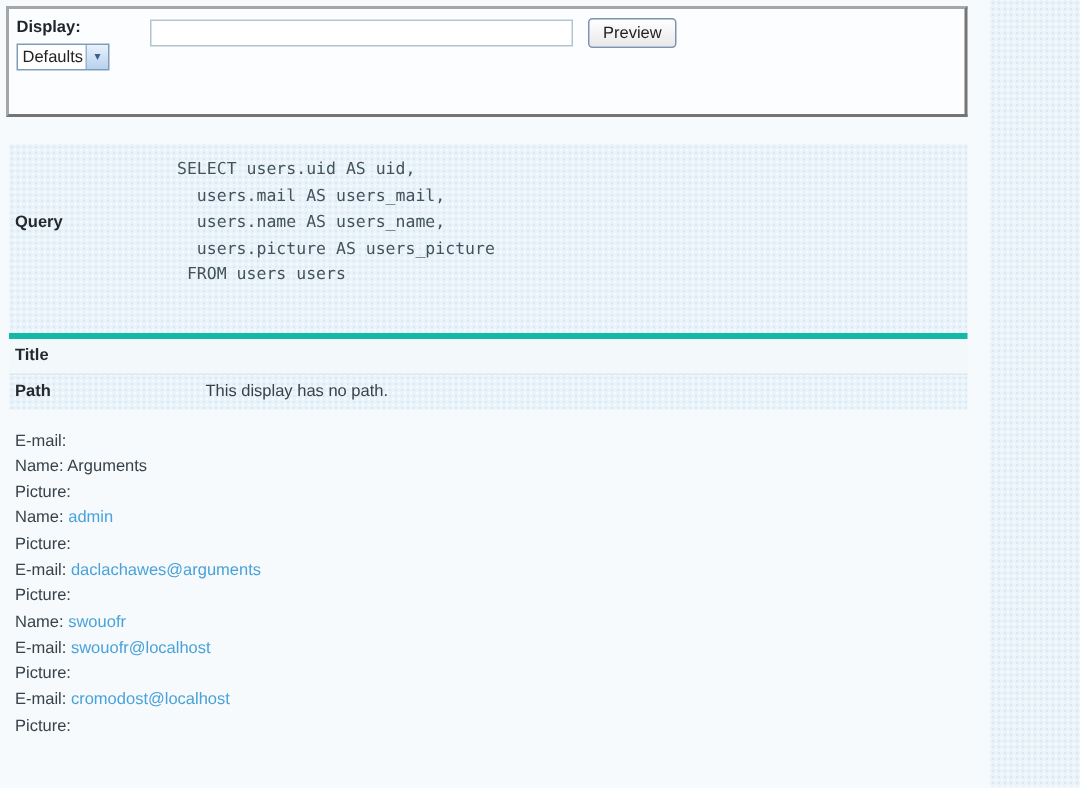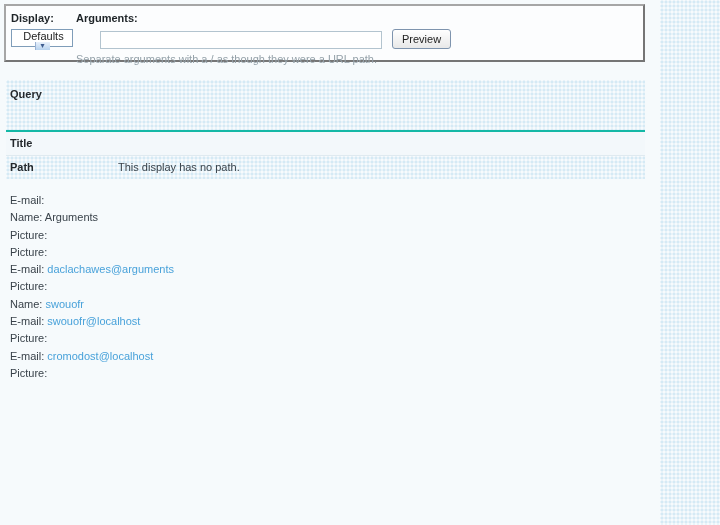--- a/index.html
+++ b/index.html
@@ -22,47 +22,47 @@
   }
   .right-band {
     position: absolute; top: 0; right: 0;
     width: 60px; height: 525px;
   }
   .content { position: absolute; top: 0; left: 0; width: 660px; }
 
   
   .panel {
     margin: 4px 0 18px 4px;
-    width: 641px; height: 58px;
+    width: 641px; height: 74px;
     border: 2px solid;
     border-color: #a6a6a6 #757575 #757575 #a6a6a6;
     background: #fcfdfe;
     padding: 6px 8px 4px 5px;
   }
   .panel-form { display: flex; }
   .fcol1 { width: 65px; }
   .fcol2 { flex: 1; }
   .flabel {
     display: block; font-weight: bold; color: #1e2428;
     height: 15px; margin-bottom: 2px;
   }
   .select-box {
     width: 62px; height: 18px;
     border: 1px solid #7f9db9; background: #fff;
-    display: flex; align-items: center; cursor: default; flex-direction: column;
+    display: flex; align-items: center; cursor: default;
   }
   .select-text { flex: 1; padding-left: 3px; color: #222; }
   .select-arrow {
     width: 15px; height: 16px;
     border-left: 1px solid #9ab2d4;
     background: linear-gradient(180deg, #e9f1fb, #b7d2ee);
     display: flex; align-items: center; justify-content: center;
     font-size: 8px; line-height: 8px; color: #3d5c8f;
   }
-  .args-row { display: flex; align-items: flex-end; padding-left: 24px; }
+  .args-row { display: flex; align-items: center; padding-left: 24px; }
   .args-input {
     width: 282px; height: 18px;
     border: 1px solid #b3c4cf; background: #fff;
     padding: 1px 3px;
     font-family: "Liberation Sans", sans-serif; font-size: 11px; color: #333;
   }
   .preview-btn {
     margin-left: 10px; height: 20px; padding: 0 9px;
     border: 1px solid #7e94ae; border-radius: 3px;
     background: linear-gradient(#ffffff, #e8e8e8);
@@ -81,24 +81,24 @@
   .row-query { padding: 8px 0 30px; }
   .row-query .irow-label { align-self: center; }
   .sql {
     margin: 0;
     font-family: "DejaVu Sans Mono", monospace;
     font-size: 11px; line-height: 17.5px;
     color: #43525b;
   }
   .row-title {
     padding: 5px 0 6px;
-    border-top: 2px solid #14b8a6;
+    border-top: 4px solid #14b8a6;
     background: #f3f8fb;
   }
-  .row-path { padding: 5px 0 6px; border-top: 1px solid #dfeaf0; }
+  .row-path { padding: 5px 0 6px; border-top: 1px solid #dfeaf0; gap: 19px; }
 
   
   .results { margin: 13px 0 0 10px; line-height: 17.3px; }
   .rfield { white-space: pre-wrap; }
   a.ulink { color: #49a2da; text-decoration: none; }
 </style>
 </head>
 <body>
 
 <div class="right-band texture"></div>
@@ -108,48 +108,52 @@
   <div class="panel">
     <div class="panel-form">
       <div class="fcol1">
         <span class="flabel">Display:</span>
         <div class="select-box">
           <span class="select-text">Defaults</span>
           <span class="select-arrow">▾</span>
         </div>
       </div>
       <div class="fcol2">
-        <span class="flabel">Arguments:</span>
         <div class="args-row">
           <input class="args-input" type="text" value="" style="">
           <button class="preview-btn">Preview</button>
         </div>
-        <div class="hint">Separate arguments with a / as though they were a URL path.</div>
       </div>
     </div>
   </div>
 
   <div class="info">
     <div class="irow row-query texture">
       <div class="irow-label">Query</div>
+      <pre class="sql">SELECT users.uid AS uid,
+  users.mail AS users_mail,
+  users.name AS users_name,
+  users.picture AS users_picture
+ FROM users users</pre>
     </div>
     <div class="irow row-title">
       <div class="irow-label">Title</div>
       <div></div>
     </div>
     <div class="irow row-path texture">
       <div class="irow-label">Path</div>
       <div>This display has no path.</div>
     </div>
   </div>
 
   <div class="results">
       <div class="rfield"><span>E-mail:</span> </div>
       <div class="rfield"><span>Name:</span> <span>Arguments</span></div>
       <div class="rfield"><span>Picture:</span> </div>
+      <div class="rfield"><span>Name:</span> <a href="#" class="ulink">admin</a></div>
       <div class="rfield"><span>Picture:</span> </div>
       <div class="rfield"><span>E-mail:</span> <a href="#" class="ulink">daclachawes@arguments</a></div>
       <div class="rfield"><span>Picture:</span> </div>
       <div class="rfield"><span>Name:</span> <a href="#" class="ulink">swouofr</a></div>
       <div class="rfield"><span>E-mail:</span> <a href="#" class="ulink">swouofr@localhost</a></div>
       <div class="rfield"><span>Picture:</span> </div>
       <div class="rfield"><span>E-mail:</span> <a href="#" class="ulink">cromodost@localhost</a></div>
       <div class="rfield"><span>Picture:</span> </div>
     </div>
 

